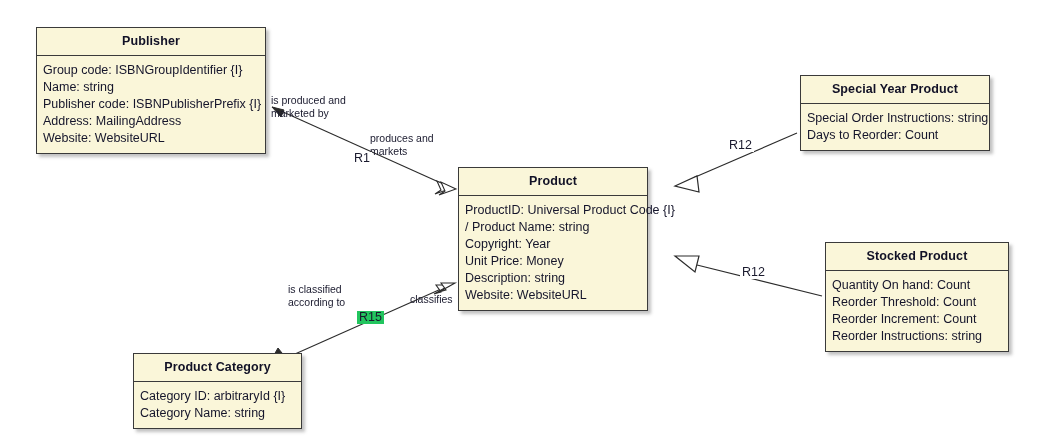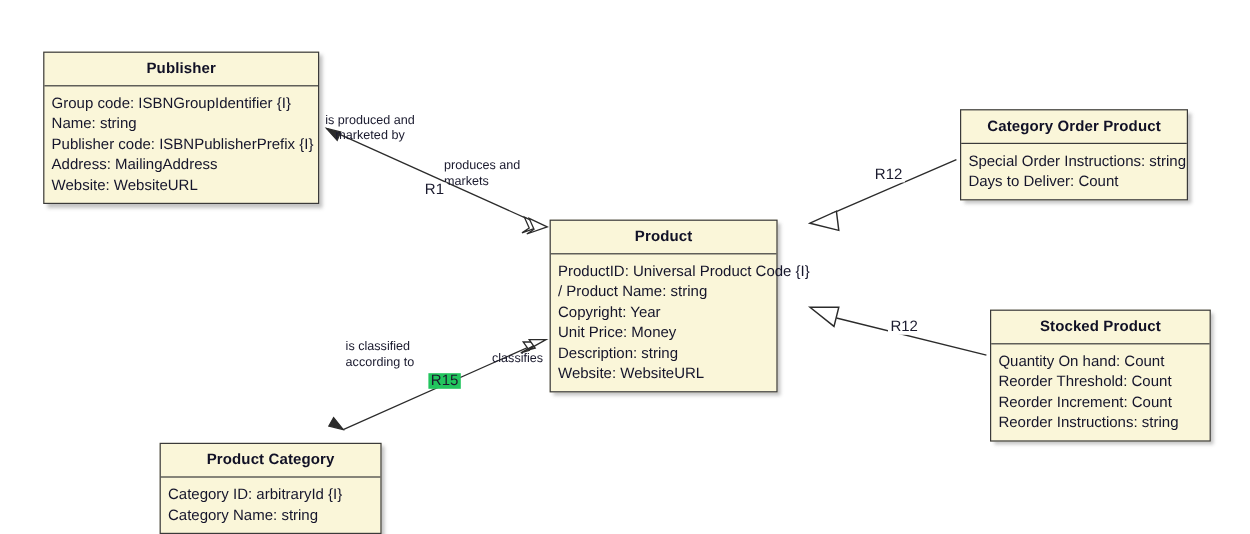--- a/index.html
+++ b/index.html
@@ -31,21 +31,20 @@
     height: 445px;
     overflow: visible;
   }
   .uml-class {
     position: absolute;
     background: #faf6d9;
     border: 1px solid #3a3a3a;
     box-sizing: border-box;
     box-shadow: 3px 3px 3px rgba(120,120,120,0.45);
     z-index: 5;
-    margin-top: 16px;
   }
   .uml-title {
     text-align: center;
     font-weight: bold;
     font-size: 12.5px;
     line-height: 14px;
     padding: 6px 4px 7px 4px;
     border-bottom: 1px solid #3a3a3a;
     color: #111126;
     letter-spacing: 0.1px;
@@ -126,46 +125,46 @@
       <div class="uml-attr">ProductID: Universal Product Code {I}</div>
       <div class="uml-attr">/ Product Name: string</div>
       <div class="uml-attr">Copyright: Year</div>
       <div class="uml-attr">Unit Price: Money</div>
       <div class="uml-attr">Description: string</div>
       <div class="uml-attr">Website: WebsiteURL</div>
     </div>
   </div>
 
   <div class="uml-class" style="left:800px; top:75px; width:190px;">
-    <div class="uml-title">Category Order Product</div>
+    <div class="uml-title">Special Year Product</div>
     <div class="uml-attrs">
       <div class="uml-attr">Special Order Instructions: string</div>
-      <div class="uml-attr">Days to Deliver: Count</div>
+      <div class="uml-attr">Days to Reorder: Count</div>
     </div>
   </div>
 
   <div class="uml-class" style="left:825px; top:242px; width:184px;">
     <div class="uml-title">Stocked Product</div>
     <div class="uml-attrs">
       <div class="uml-attr">Quantity On hand: Count</div>
       <div class="uml-attr">Reorder Threshold: Count</div>
       <div class="uml-attr">Reorder Increment: Count</div>
       <div class="uml-attr">Reorder Instructions: string</div>
     </div>
   </div>
 
-  <div class="uml-class" style="left:133px; top:353px; width:185px;">
+  <div class="uml-class" style="left:133px; top:353px; width:169px;">
     <div class="uml-title">Product Category</div>
     <div class="uml-attrs">
       <div class="uml-attr">Category ID: arbitraryId {I}</div>
       <div class="uml-attr">Category Name: string</div>
     </div>
   </div>
 
-  <div class="edge-label" style="left:271px; top:94px;text-align:center;">
+  <div class="edge-label" style="left:271px; top:94px;">
     <span class="lbl-line">is produced and</span>
     <span class="lbl-line">marketed by</span>
   </div>
   <div class="edge-label" style="left:370px; top:132px;">
     <span class="lbl-line">produces and</span>
     <span class="lbl-line">markets</span>
   </div>
   <div class="edge-label rel-id" style="left:352px; top:152px; background:#ffffff; padding:0 2px;">R1</div>
 
   <div class="edge-label" style="left:288px; top:283px;">

